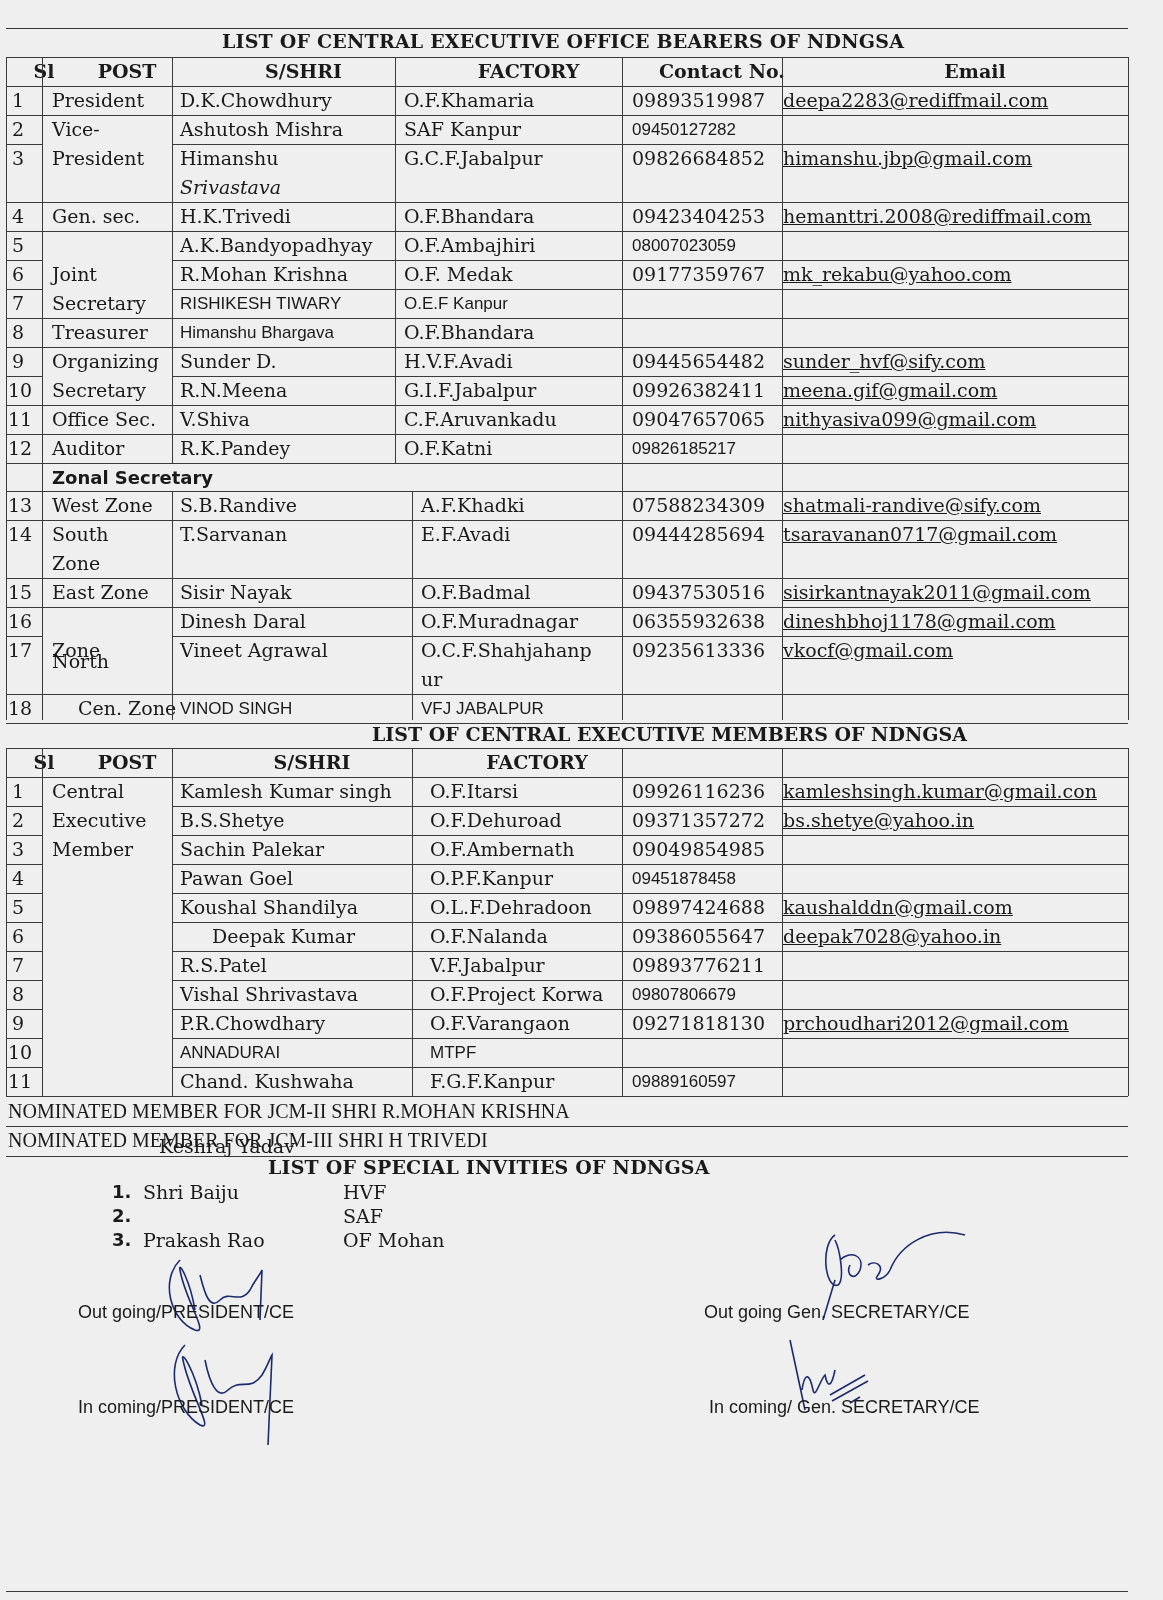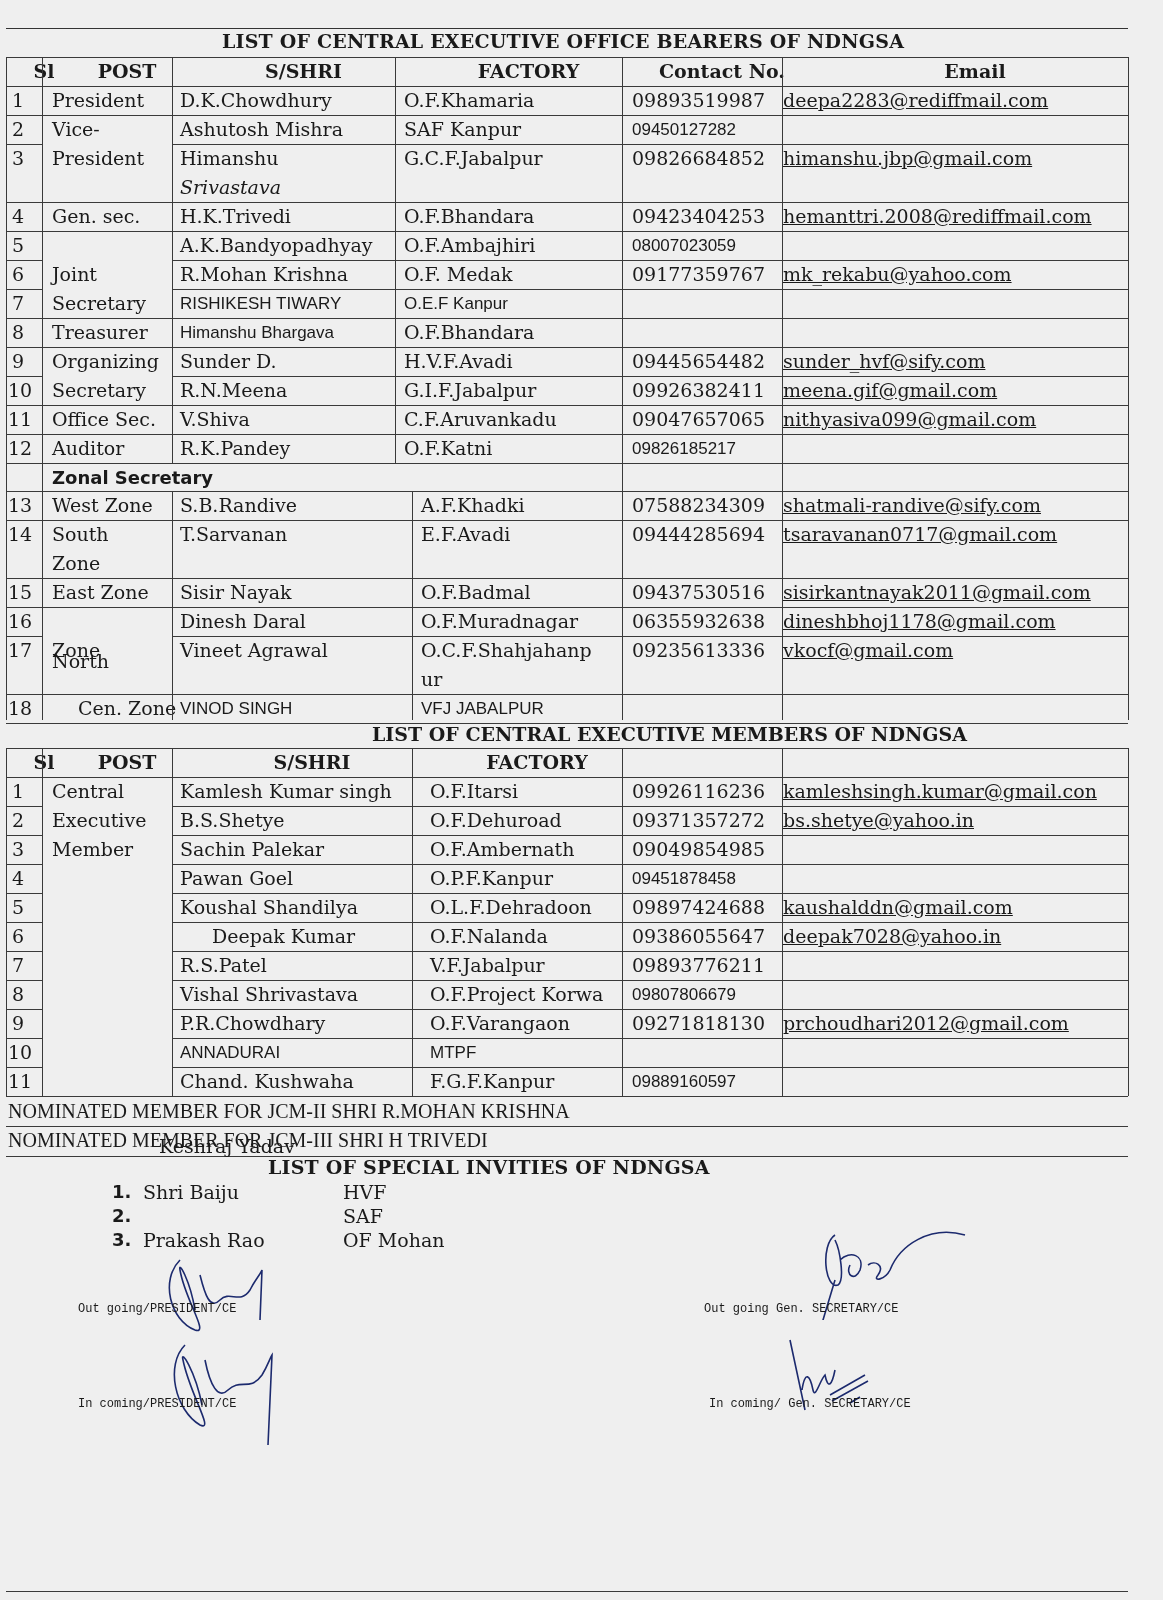--- a/index.html
+++ b/index.html
@@ -10,21 +10,21 @@
   .rule { position:absolute; left:6px; width:1122px; height:0; border-top:1.5px solid #333; }
   .hrow { position:absolute; left:6px; width:1122px; height:0; border-top:1.3px solid #3a3a3a; }
   .vline { position:absolute; width:0; border-left:1.3px solid #3a3a3a; }
   .cell { position:absolute; font-size:19px; line-height:29px; white-space:nowrap; }
   .sans { font-family:"Liberation Sans", sans-serif; font-size:17px; }
   .bold { font-weight:bold; }
   .hdr { font-weight:bold; font-size:19px;margin-left:20px; }
   .title { position:absolute; font-weight:bold; font-size:19px; font-family:"DejaVu Serif", serif; white-space:nowrap; letter-spacing:0.2px; }
   .email { text-decoration:underline; }
   .center { text-align:center; }
-  .sig-label { position:absolute; font-family:Liberation Mono, monospace; font-size:12px; white-space:nowrap; }
+  .sig-label { position:absolute; font-family:Liberation Sans, sans-serif; font-size:18px; white-space:nowrap; }
   .sig { position:absolute; }
   .inv { position:absolute; font-size:19px; white-space:nowrap; }
 </style>
 </head>
 <body>
 
 <div id="doc">
 
   <div class="rule" style="top:28px"></div>
   <div class="title" style="left:222px; top:30px;">LIST OF CENTRAL EXECUTIVE OFFICE BEARERS OF NDNGSA</div>

